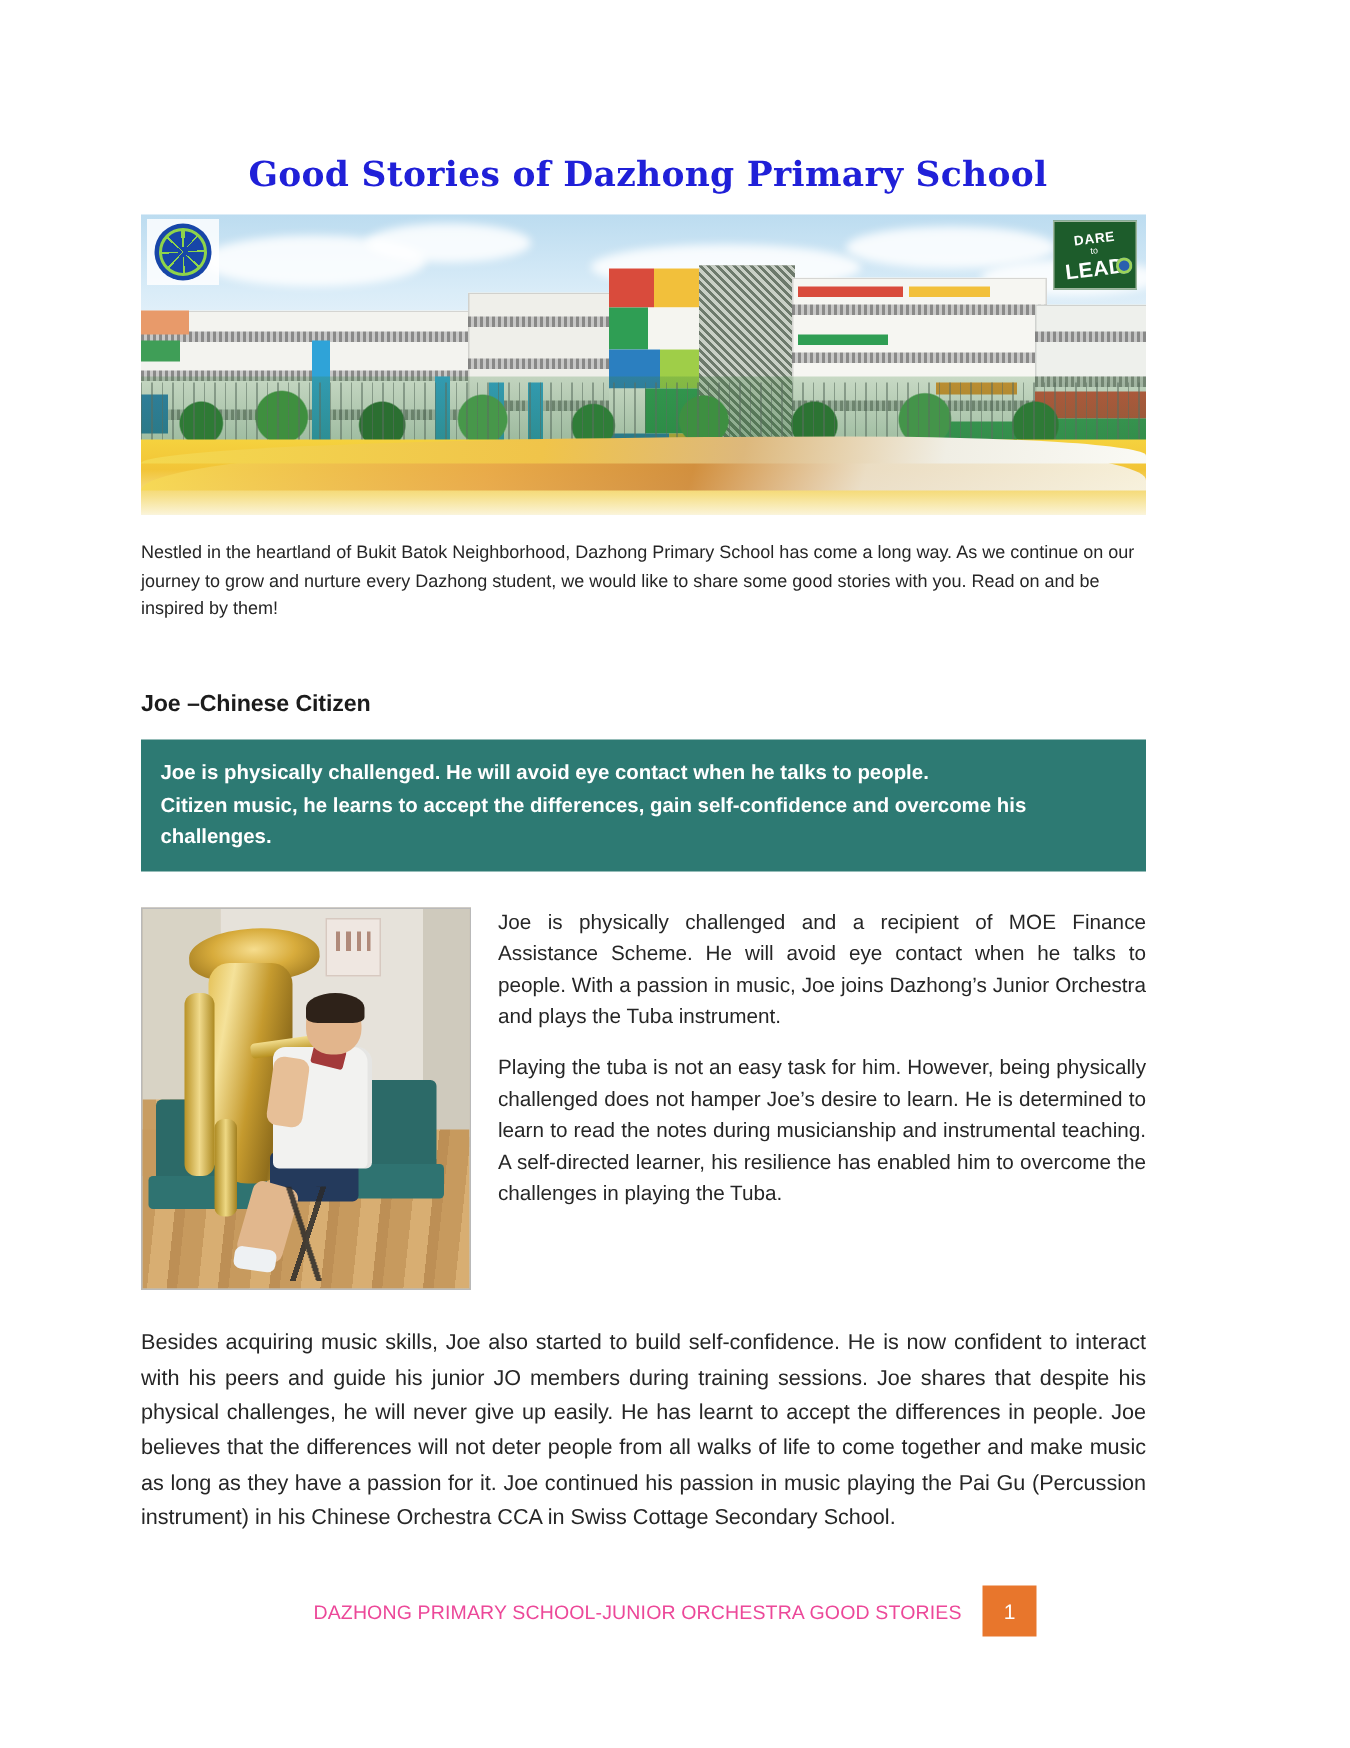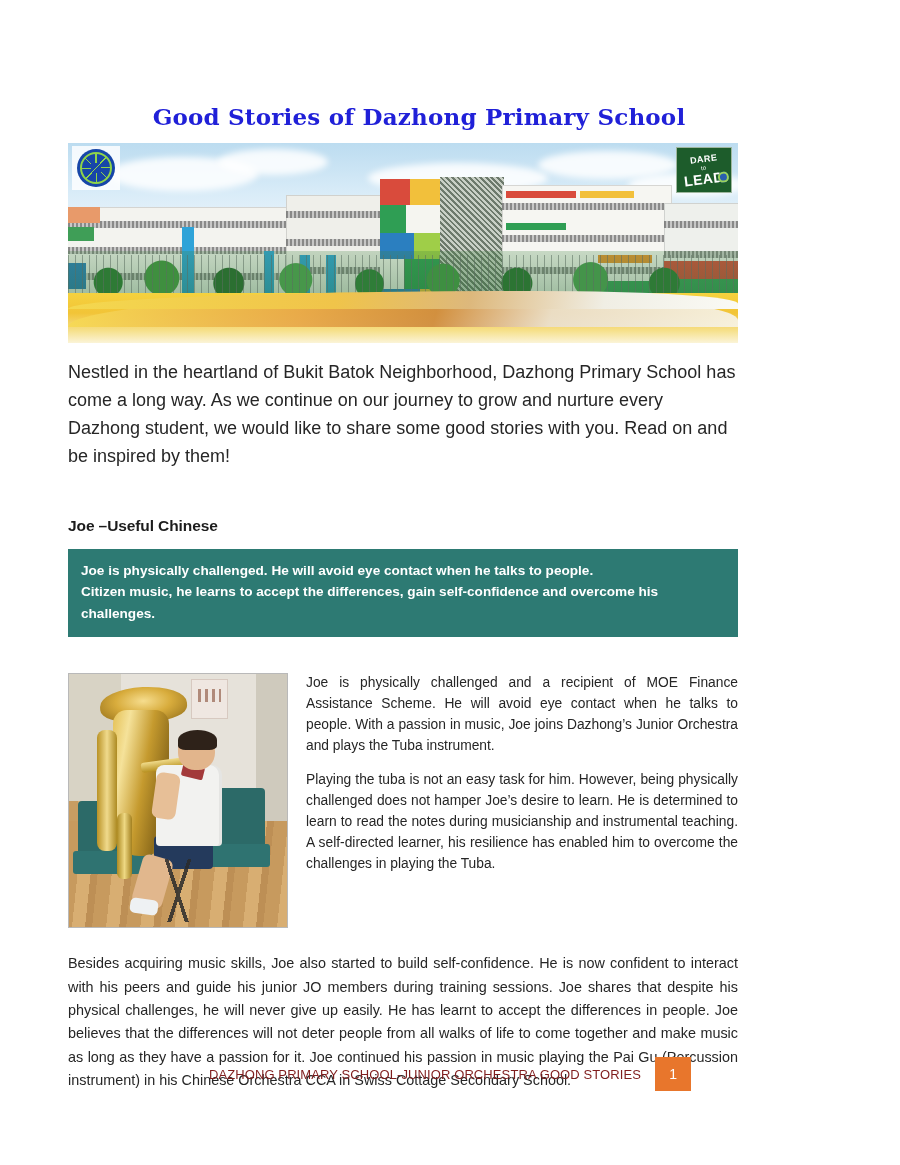--- a/index.html
+++ b/index.html
@@ -13,21 +13,21 @@
     font-family: "Liberation Sans", sans-serif;
     color: #1a1a1a;
     position: relative;
     overflow: hidden;
   }
   .page {
     position: relative;
     width: 900px;
     height: 1165px;
     box-sizing: border-box;
-    padding: 0 95px 0 68px;
+    padding: 0 95px 0 94px;
   }
 
   
   .doc-title {
     margin: 0;
     padding-top: 104px;
     text-align: center;
     font-family: "DejaVu Serif", "Liberation Serif", serif;
     font-weight: bold;
     font-size: 23px;
@@ -171,21 +171,21 @@
     position: absolute; right: -5px; bottom: 1px;
     width: 11px; height: 11px; border-radius: 50%;
     background: #2a5fae;
     box-shadow: inset 0 0 0 2px #9cd35a;
   }
 
   
   .intro {
     margin: 0;
     padding-top: 16px;
-    font-size: 18px;
+    font-size: 12px;
     line-height: 1.55;
     color: #262626;
     text-align: left;
     width: 670px;
   }
 
   .section-heading {
     margin: 0;
     padding-top: 46px;
     font-size: 15.5px;
@@ -201,21 +201,21 @@
     background: #2d7a73;
     color: #ffffff;
     padding: 11px 13px 13px 13px;
     font-size: 13.6px;
     line-height: 1.58;
   }
   .callout p { margin: 0; font-weight: bold; }
 
   
   .story-row {
-    margin-top: 36px;
+    margin-top: 24px;
     width: 670px;
     display: block;
   }
   .photo-wrap {
     float: left;
     width: 220px;
     height: 255px;
     border: 1px solid #b9b9b9;
     box-sizing: border-box;
     margin-right: 18px;
@@ -341,21 +341,21 @@
     left: 0; right: 0;
     top: 1057px;
     display: flex;
     align-items: center;
     justify-content: center;
     gap: 0;
   }
   .footer-text {
     font-size: 13px;
     letter-spacing: .1px;
-    color: #7f1d1d;
+    color: #ec4899;
     padding-right: 14px;
     text-align: right;
   }
   .page-badge {
     width: 36px; height: 34px;
     background: #e8762c;
     color: #ffffff;
     font-size: 14px;
     display: flex; align-items: center; justify-content: center;
   }
@@ -446,21 +446,21 @@
 
     <div class="dare-badge">
       <span class="dare-1">DARE</span>
       <span class="dare-2">to</span>
       <span class="dare-3">LEAD<i class="dare-dot"></i></span>
     </div>
   </div>
 
   <p class="intro">Nestled in the heartland of Bukit Batok Neighborhood, Dazhong Primary School has come a long way. As we continue on our journey to grow and nurture every Dazhong student, we would like to share some good stories with you. Read on and be inspired by them!</p>
 
-  <h2 class="section-heading">Joe –Useful Chinese</h2>
+  <h2 class="section-heading">Joe –Chinese Citizen</h2>
 
   <div class="callout">
     <p>Joe is physically challenged. He will avoid eye contact when he talks to people.</p>
     <p>Citizen music, he learns to accept the differences, gain self-confidence and overcome his challenges.</p>
   </div>
 
   <div class="story-row clearfix">
     <div class="photo-wrap">
       <div class="ph-wallL"></div>
       <div class="ph-wallR"></div>

